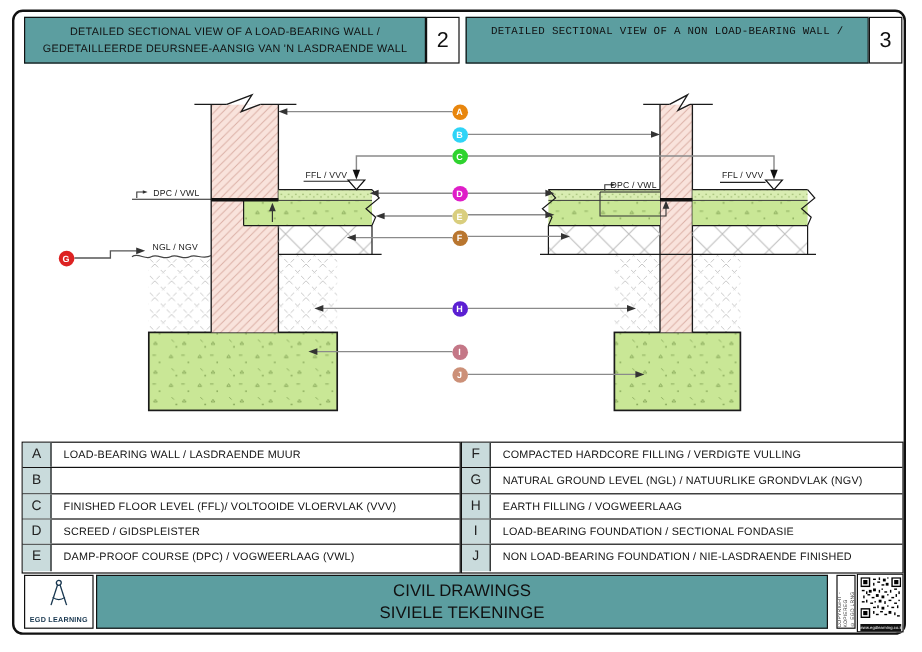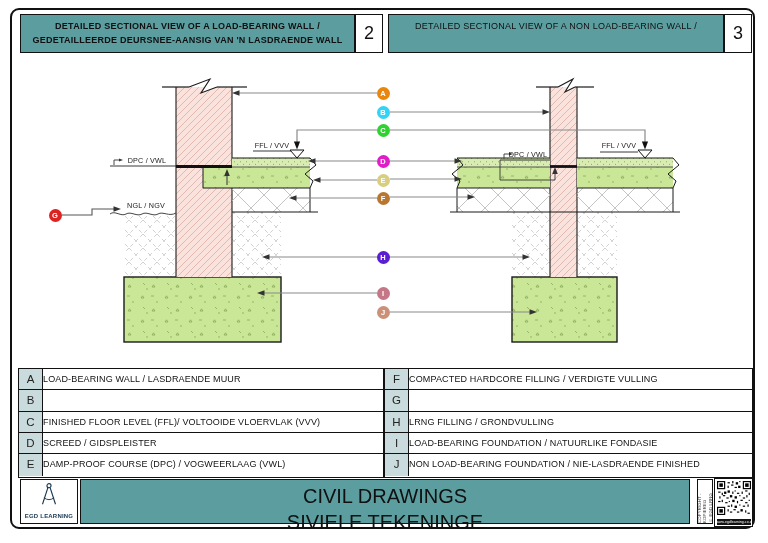--- a/index.html
+++ b/index.html
@@ -20,51 +20,51 @@
   .callout { position:absolute; width:13px; height:13px; border-radius:50%;
              color:#fff; font-size:7.5px; font-weight:bold; text-align:center;
              line-height:13px; }
   .dlabel { font-size:7.2px; fill:#1a1a1a; letter-spacing:0.2px; }
   
   .legend { position:absolute; top:368px; height:110px; border:1.6px solid #111; }
   .lrow { display:flex; height:21.36px; border-bottom:1.4px solid #111; }
   .lrow:last-child { border-bottom:none; }
   .lkey { width:24px; background:var(--letter-cell); border-right:1.4px solid #111;
           text-align:center; font-size:11.5px; color:#222; line-height:20px; }
-  .ltxt { flex:1; font-size:9px; color:#111; line-height:20px; 
+  .ltxt { flex:1; font-size:9px; color:#111; line-height:20px; padding-left:10px;
           letter-spacing:0.15px; white-space:nowrap; overflow:hidden; }
   
   .logo-box { position:absolute; left:20px; top:479px; width:58px; height:45px;
               background:#fff; border:1.8px solid #111; text-align:center; }
   .logo-text { font-size:6px; font-weight:bold; color:#17364f; letter-spacing:0.2px; margin-top:1px; }
   .f-title { position:absolute; left:80px; top:479px; width:610px; height:45px;
              background:var(--accent-teal); border:1.8px solid #111; text-align:center;
-             font-size:20px; color:#101010; padding-top:3px; line-height:1.32; }
+             font-size:14px; color:#101010; padding-top:3px; line-height:1.32; }
   .copy-strip { position:absolute; left:697px; top:479px; width:16px; height:45px;
                 background:#fff; border:1.2px solid #111; display:flex;
                 justify-content:center; gap:1px; overflow:hidden; }
   .copy-strip span { writing-mode:vertical-rl; transform:rotate(180deg);
                      font-size:4.2px; color:#333; letter-spacing:0.2px; }
   .qr-box { position:absolute; left:714px; top:478px; width:39px; height:49px;
             background:#fff; border:1.6px solid #111; padding:1.5px; }
   .qr-cap { background:#111; color:#fff; font-size:3.4px; text-align:center;
             height:6px; line-height:6px; letter-spacing:0.1px; overflow:hidden; }
 </style>
 </head>
 <body>
 
 <div class="sheet">
   <div class="frame"></div>
 
-  <div class="hdr-box" style="left:20px;width:335px;font-weight:bold;">
+  <div class="hdr-box" style="left:20px;width:335px;">
     <div>DETAILED SECTIONAL VIEW OF A LOAD-BEARING WALL /</div>
     <div>GEDETAILLEERDE DEURSNEE-AANSIG VAN 'N LASDRAENDE WALL</div>
   </div>
   <div class="hdr-num" style="left:355px;">2</div>
-  <div class="hdr-box" style="left:388px;width:336px;">
+  <div class="hdr-box" style="left:388px;width:336px;font-family:Liberation Mono, monospace;">
     <div>DETAILED SECTIONAL VIEW OF A NON LOAD-BEARING WALL /</div>
   </div>
   <div class="hdr-num" style="left:724px;">3</div>
 
   <div class="draw">
     <svg width="736" height="316" viewBox="0 0 736 316">
       <defs>
         <pattern id="pBrick" width="7" height="7" patternUnits="userSpaceOnUse">
           <rect width="7" height="7" fill="#F9E3DC"></rect>
           <path d="M0,7 L7,0 M-1,1 L1,-1 M6,8 L8,6" stroke="#DBAFA5" stroke-width="0.8" fill="none"></path>
@@ -240,28 +240,29 @@
         <div class="ltxt">DAMP-PROOF COURSE (DPC) / VOGWEERLAAG (VWL)</div>
       </div>
   </div>
   <div class="legend" style="left:384px;width:369px;">
     <div class="lrow">
         <div class="lkey">F</div>
         <div class="ltxt">COMPACTED HARDCORE FILLING / VERDIGTE VULLING</div>
       </div>
     <div class="lrow">
         <div class="lkey">G</div>
+        <div class="ltxt">NATURAL GROUND LEVEL (NGL) / NATUURLIKE GRONDVLAK (NGV)</div>
       </div>
     <div class="lrow">
         <div class="lkey">H</div>
-        <div class="ltxt">LRNG FILLING / GRONDVULLING</div>
+        <div class="ltxt">EARTH FILLING / VOGWEERLAAG</div>
       </div>
     <div class="lrow">
         <div class="lkey">I</div>
-        <div class="ltxt">LOAD-BEARING FOUNDATION / NATUURLIKE FONDASIE</div>
+        <div class="ltxt">LOAD-BEARING FOUNDATION / SECTIONAL FONDASIE</div>
       </div>
     <div class="lrow">
         <div class="lkey">J</div>
         <div class="ltxt">NON LOAD-BEARING FOUNDATION / NIE-LASDRAENDE FINISHED</div>
       </div>
   </div>
 
   <div class="logo-box">
     <svg width="24" height="26" viewBox="0 0 24 28" style="margin-top:2px;">
       <circle cx="12" cy="4" r="2.2" fill="none" stroke="#17364f" stroke-width="1.2"></circle>

